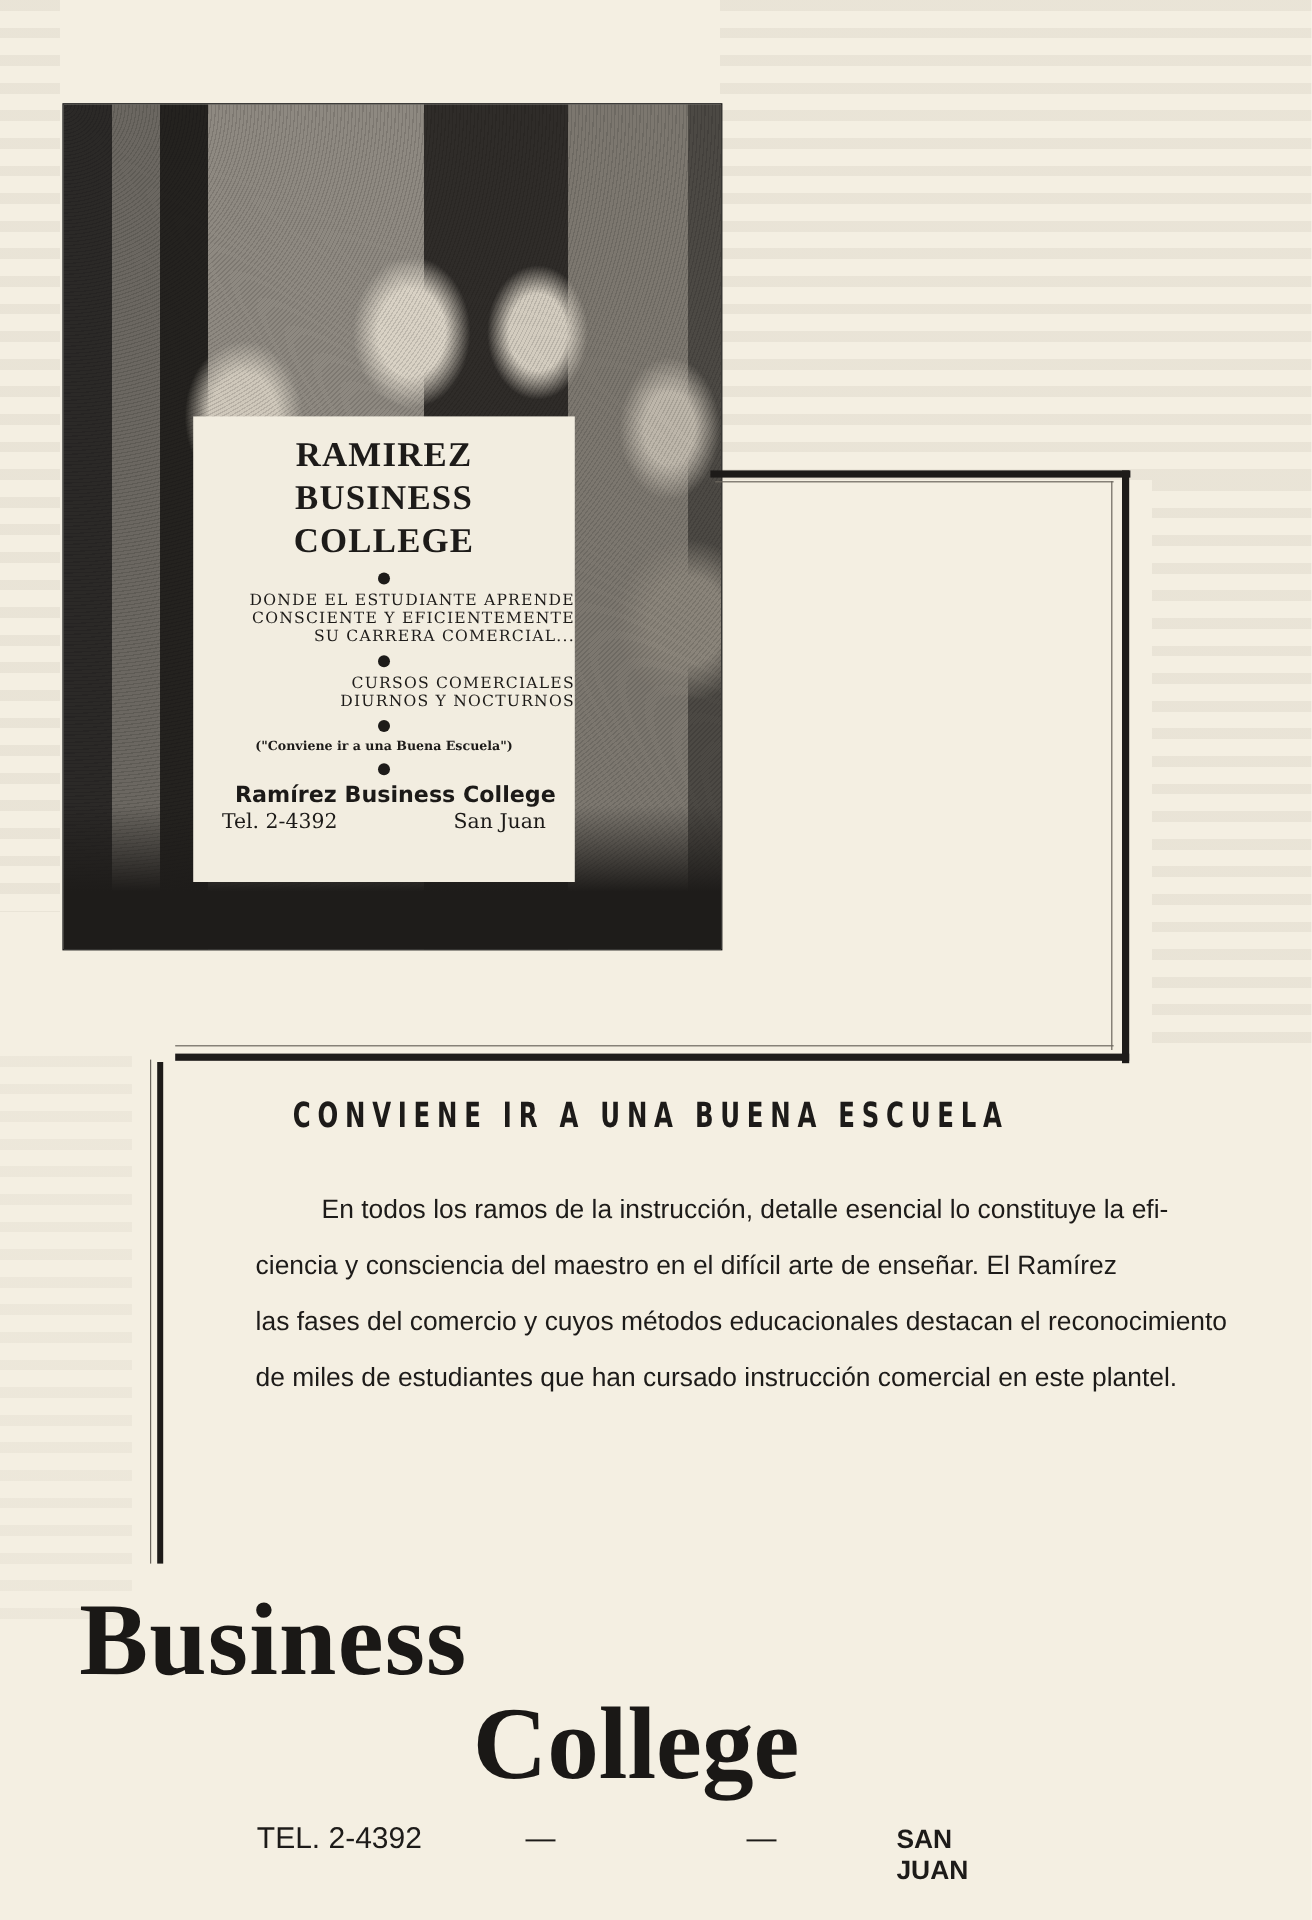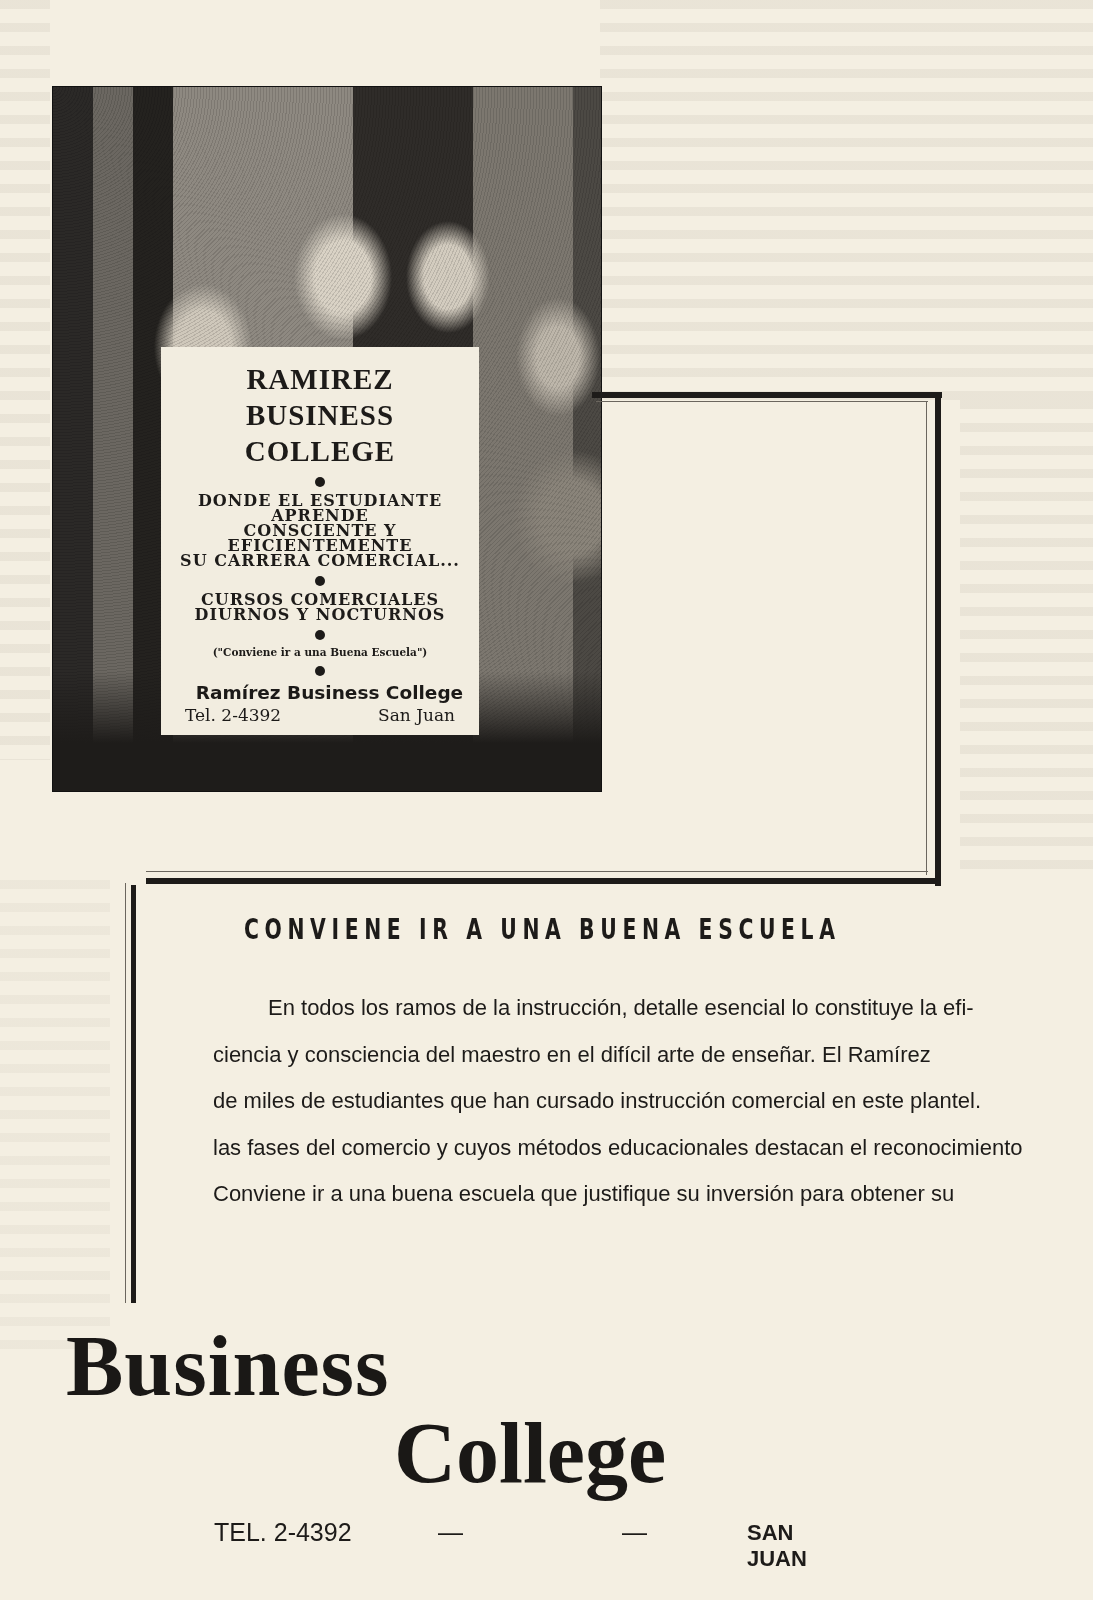--- a/index.html
+++ b/index.html
@@ -42,22 +42,22 @@
       position: absolute; left: 108px; top: 260px; width: 318px; height: 388px;
       background: #f2ede0; z-index: 2; text-align: center; box-sizing: border-box;
       padding-top: 14px;
     }
     .sign .big {
       font-family: Liberation Serif, serif; font-weight: bold; font-size: 29px;
       line-height: 36px; letter-spacing: 1px; color: #1d1b19;
     }
     .dot { width: 10px; height: 10px; border-radius: 50%; background: #1d1b19; margin: 8px auto 6px; }
     .sign .serifcaps {
-      font-family: "DejaVu Serif", serif; font-weight: bold; font-size: 16px;
-      line-height: 15px; letter-spacing: 1px; color: #1d1b19;
+      font-family: "DejaVu Serif", serif; font-weight: normal; font-size: 13px;
+      line-height: 15px; letter-spacing: 1px; color: #1d1b19; text-align: right;
     }
     .sign .quote { font-family: "DejaVu Serif", serif; font-weight: bold; font-size: 10.5px; color:#1d1b19; }
     .sign .signname { font-family: "DejaVu Sans", sans-serif; font-weight: bold; font-size: 18.5px; margin-top: 4px; margin-left: 19px; }
     .sign .signfoot { display: flex; justify-content: space-between; padding: 0 24px; font-family: "DejaVu Serif", serif; font-size: 17px; margin-top: 2px; }
 
     
     .frame-top { position: absolute; left: 592px; top: 392px; width: 350px; height: 6px; background: #1d1b19; }
     .frame-top-thin { position: absolute; left: 596px; top: 401px; width: 332px; height: 1px; background: #6b665e; }
     .frame-right { position: absolute; left: 935px; top: 392px; width: 6px; height: 494px; background: #1d1b19; }
     .frame-right-thin { position: absolute; left: 926px; top: 401px; width: 1px; height: 474px; background: #6b665e; }
@@ -135,23 +135,22 @@
 <div class="frame-mid"></div>
 <div class="frame-mid-thin"></div>
 <div class="frame-left"></div>
 <div class="frame-left-thin"></div>
 
 <div class="headline">CONVIENE IR A UNA BUENA ESCUELA</div>
 
 <div class="body-text">
   <span>En todos los ramos de la instrucción, detalle esencial lo constituye la efi-</span>
   <span style="text-indent:0">ciencia y consciencia del maestro en el difícil arte de enseñar.  El Ramírez</span>
+  <span style="text-indent:0">las fases del comercio y cuyos métodos educacionales destacan el reconocimiento</span>
   <span style="text-indent:0">de miles de estudiantes que han cursado instrucción comercial en este plantel.</span>
-  <span style="text-indent:0">las fases del comercio y cuyos métodos educacionales destacan el reconocimiento</span>
-  <span style="text-indent:0">Conviene ir a una buena escuela que justifique su inversión para obtener su</span>
 </div>
 
 <div class="brand1">
   <span>Business</span>
 </div>
 <div class="brand2">College</div>
 
 <div class="footer">
   <span class="f-tel">TEL. 2-4392</span>
   <span class="f-d1">—</span>

